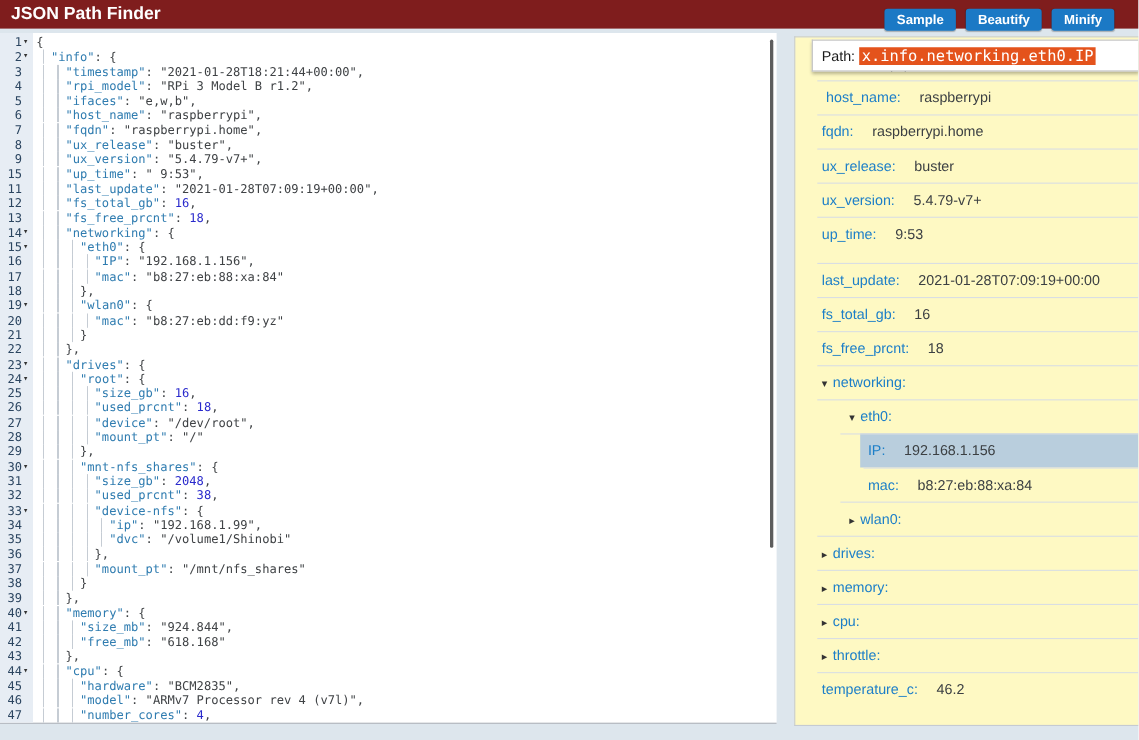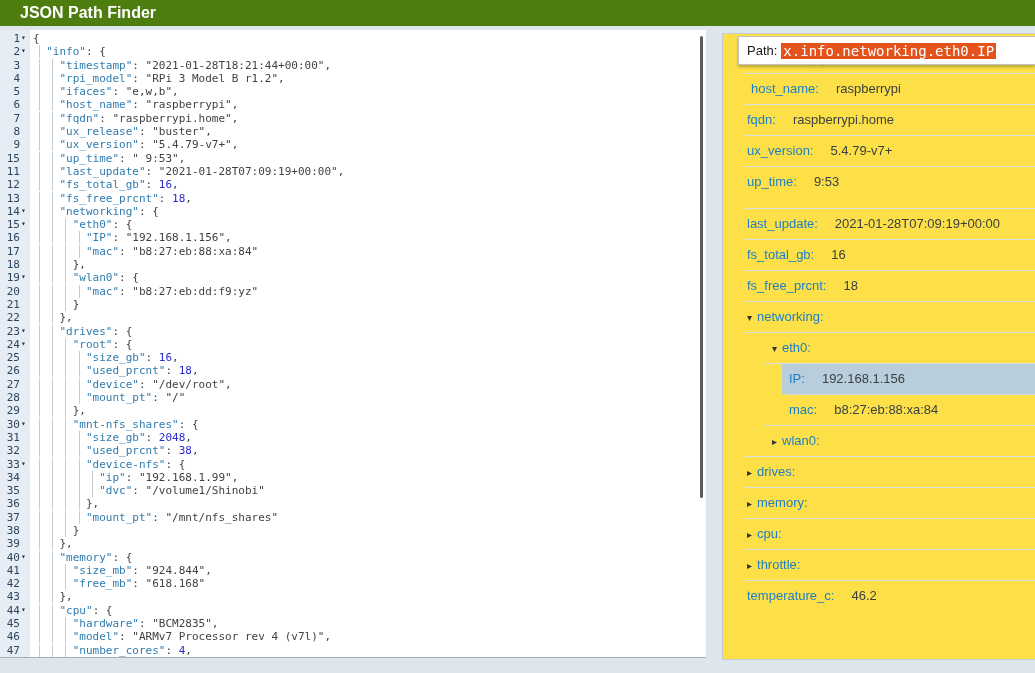--- a/index.html
+++ b/index.html
@@ -1,19 +1,19 @@
 <!DOCTYPE html>
 <html><head>
 <meta charset="utf-8">
 <style>
   html,body{margin:0;padding:0;}
   .page{position:relative;width:1035px;height:673px;background:#dde6ed;overflow:hidden;font-family:"Liberation Sans",sans-serif;}
   
-  .hdr{position:absolute;top:0;left:0;right:0;height:26px;background:#4d7c0f;color:#fff;
-       font-size:16px;font-weight:700;line-height:26px;padding-left:20px;box-sizing:border-box;}
+  .hdr{position:absolute;top:0;left:0;right:0;height:26px;background:#7f1d1d;color:#fff;
+       font-size:16px;font-weight:700;line-height:26px;padding-left:10px;box-sizing:border-box;}
   
   .editor-panel{position:absolute;left:0;top:30px;width:706px;height:628px;background:#fff;
        border-bottom:1px solid #a9afb6;box-sizing:border-box;display:flex;overflow:hidden;}
   .gutter{width:30px;background:#e7edf4;padding-top:2px;box-sizing:border-box;flex:none;}
   .gl{height:13.3px;line-height:13.3px;position:relative;font-family:"DejaVu Sans Mono",monospace;
       font-size:11px;color:#2b4560;}
   .num{display:inline-block;width:20px;text-align:right;}
   .fold{position:absolute;left:21px;top:-1px;font-size:8px;color:#333;}
   .code{flex:1;padding:2px 0 0 3px;font-family:"DejaVu Sans Mono",monospace;font-size:11px;
         line-height:13.3px;color:#3f4245;white-space:pre;overflow:hidden;}
@@ -21,21 +21,21 @@
   .k{color:#2f7cb0;}
   .s{color:#3f4245;}
   .n{color:#2929cc;}
   .lead{background-image:repeating-linear-gradient(to right,transparent 0px,transparent 6px,
         rgba(150,162,176,.55) 6px,rgba(150,162,176,.55) 7px,transparent 7px,transparent 13.24px);}
   .btns{position:absolute;top:8px;right:22px;display:flex;gap:9px;z-index:3;}
   .btn{background:#1b79c5;color:#fff;border:0;border-radius:3px;font-family:"Liberation Sans",sans-serif;
        font-size:12px;font-weight:600;padding:3px 11px;height:20px;box-shadow:0 1px 1px rgba(0,0,0,.25);cursor:pointer;}
   .vscroll{position:absolute;top:6px;right:2px;width:3px;height:462px;background:#5d5d5d;border-radius:2px;z-index:3;}
   
-  .right-panel{position:absolute;left:722px;top:33px;right:0;height:627px;background:#fde047;
+  .right-panel{position:absolute;left:722px;top:33px;right:0;height:627px;background:#fef9c3;
        border:1px solid #c5cbd2;border-right:0;box-sizing:border-box;overflow:hidden;}
   .path-bar{position:absolute;left:15px;right:0;top:2px;height:29px;background:#fff;
        border:1px solid #c2c2c2;border-right:0;box-shadow:0 2px 3px rgba(0,0,0,.28);
        display:flex;align-items:center;z-index:2;box-sizing:border-box;}
   .plabel{font-size:13px;color:#1a1a1a;padding:0 4px 0 8px;}
   .pinput{flex:1;font-family:"DejaVu Sans Mono",monospace;font-size:14px;white-space:nowrap;overflow:hidden;}
   .psel{background:#e4531c;color:#fff;padding:2px 2px;}
   .tree{position:absolute;top:31px;left:0;right:0;bottom:0;overflow:hidden;font-size:13px;}
   .trow{position:relative;height:31px;line-height:31px;white-space:nowrap;box-sizing:border-box;}
   .sep{position:absolute;top:0;right:0;height:1px;background:#d9dee3;z-index:1;}
@@ -101,35 +101,41 @@
         <div class="gl"><span class="num">42</span></div>
         <div class="gl"><span class="num">43</span></div>
         <div class="gl"><span class="num">44</span><span class="fold" style="visibility:visible">▾</span></div>
         <div class="gl"><span class="num">45</span></div>
         <div class="gl"><span class="num">46</span></div>
         <div class="gl"><span class="num">47</span></div>
       </div>
     <div class="code" id="code"><div class="cl">{</div><div class="cl"><span class="lead">  </span><span class="k">"info"</span>: {</div><div class="cl"><span class="lead">    </span><span class="k">"timestamp"</span>: <span class="s">"2021-01-28T18:21:44+00:00"</span>,</div><div class="cl"><span class="lead">    </span><span class="k">"rpi_model"</span>: <span class="s">"RPi 3 Model B r1.2"</span>,</div><div class="cl"><span class="lead">    </span><span class="k">"ifaces"</span>: <span class="s">"e,w,b"</span>,</div><div class="cl"><span class="lead">    </span><span class="k">"host_name"</span>: <span class="s">"raspberrypi"</span>,</div><div class="cl"><span class="lead">    </span><span class="k">"fqdn"</span>: <span class="s">"raspberrypi.home"</span>,</div><div class="cl"><span class="lead">    </span><span class="k">"ux_release"</span>: <span class="s">"buster"</span>,</div><div class="cl"><span class="lead">    </span><span class="k">"ux_version"</span>: <span class="s">"5.4.79-v7+"</span>,</div><div class="cl"><span class="lead">    </span><span class="k">"up_time"</span>: <span class="s">" 9:53"</span>,</div><div class="cl"><span class="lead">    </span><span class="k">"last_update"</span>: <span class="s">"2021-01-28T07:09:19+00:00"</span>,</div><div class="cl"><span class="lead">    </span><span class="k">"fs_total_gb"</span>: <span class="n">16</span>,</div><div class="cl"><span class="lead">    </span><span class="k">"fs_free_prcnt"</span>: <span class="n">18</span>,</div><div class="cl"><span class="lead">    </span><span class="k">"networking"</span>: {</div><div class="cl"><span class="lead">      </span><span class="k">"eth0"</span>: {</div><div class="cl"><span class="lead">        </span><span class="k">"IP"</span>: <span class="s">"192.168.1.156"</span>,</div><div class="cl"><span class="lead">        </span><span class="k">"mac"</span>: <span class="s">"b8:27:eb:88:xa:84"</span></div><div class="cl"><span class="lead">      </span>},</div><div class="cl"><span class="lead">      </span><span class="k">"wlan0"</span>: {</div><div class="cl"><span class="lead">        </span><span class="k">"mac"</span>: <span class="s">"b8:27:eb:dd:f9:yz"</span></div><div class="cl"><span class="lead">      </span>}</div><div class="cl"><span class="lead">    </span>},</div><div class="cl"><span class="lead">    </span><span class="k">"drives"</span>: {</div><div class="cl"><span class="lead">      </span><span class="k">"root"</span>: {</div><div class="cl"><span class="lead">        </span><span class="k">"size_gb"</span>: <span class="n">16</span>,</div><div class="cl"><span class="lead">        </span><span class="k">"used_prcnt"</span>: <span class="n">18</span>,</div><div class="cl"><span class="lead">        </span><span class="k">"device"</span>: <span class="s">"/dev/root"</span>,</div><div class="cl"><span class="lead">        </span><span class="k">"mount_pt"</span>: <span class="s">"/"</span></div><div class="cl"><span class="lead">      </span>},</div><div class="cl"><span class="lead">      </span><span class="k">"mnt-nfs_shares"</span>: {</div><div class="cl"><span class="lead">        </span><span class="k">"size_gb"</span>: <span class="n">2048</span>,</div><div class="cl"><span class="lead">        </span><span class="k">"used_prcnt"</span>: <span class="n">38</span>,</div><div class="cl"><span class="lead">        </span><span class="k">"device-nfs"</span>: {</div><div class="cl"><span class="lead">          </span><span class="k">"ip"</span>: <span class="s">"192.168.1.99"</span>,</div><div class="cl"><span class="lead">          </span><span class="k">"dvc"</span>: <span class="s">"/volume1/Shinobi"</span></div><div class="cl"><span class="lead">        </span>},</div><div class="cl"><span class="lead">        </span><span class="k">"mount_pt"</span>: <span class="s">"/mnt/nfs_shares"</span></div><div class="cl"><span class="lead">      </span>}</div><div class="cl"><span class="lead">    </span>},</div><div class="cl"><span class="lead">    </span><span class="k">"memory"</span>: {</div><div class="cl"><span class="lead">      </span><span class="k">"size_mb"</span>: <span class="s">"924.844"</span>,</div><div class="cl"><span class="lead">      </span><span class="k">"free_mb"</span>: <span class="s">"618.168"</span></div><div class="cl"><span class="lead">    </span>},</div><div class="cl"><span class="lead">    </span><span class="k">"cpu"</span>: {</div><div class="cl"><span class="lead">      </span><span class="k">"hardware"</span>: <span class="s">"BCM2835"</span>,</div><div class="cl"><span class="lead">      </span><span class="k">"model"</span>: <span class="s">"ARMv7 Processor rev 4 (v7l)"</span>,</div><div class="cl"><span class="lead">      </span><span class="k">"number_cores"</span>: <span class="n">4</span>,</div></div>
   </div>
 
+  <div class="btns">
+    <button class="btn">Sample</button>
+    <button class="btn">Beautify</button>
+    <button class="btn">Minify</button>
+  </div>
   <div class="vscroll" style="left:700px;top:36px;position:absolute;"></div>
 
   <div class="right-panel">
     <div class="path-bar">
       <span class="plabel">Path:</span>
       <div class="pinput">
         <span class="psel">x.info.networking.eth0.IP</span>
       </div>
     </div>
     <div class="tree" id="tree">
         <div class="cliprow">
           <div class="trow" style="padding-left: 24px;"><span class="tkey">ifaces:</span><span class="tval">e,w,b</span></div>
         </div>
         <div class="trow" style="padding-left: 28px;"><span class="sep" style="left:20px"></span><span class="tkey">host_name:</span><span class="tval">raspberrypi</span></div>
         <div class="trow" style="padding-left: 24px;"><span class="sep" style="left:20px"></span><span class="tkey">fqdn:</span><span class="tval">raspberrypi.home</span></div>
+        <div class="trow" style="padding-left: 24px;"><span class="sep" style="left:20px"></span><span class="tkey">ux_release:</span><span class="tval">buster</span></div>
         <div class="trow" style="padding-left: 24px;"><span class="sep" style="left:20px"></span><span class="tkey">ux_version:</span><span class="tval">5.4.79-v7+</span></div>
         <div class="trow" style="padding-left: 24px;"><span class="sep" style="left:20px"></span><span class="tkey">up_time:</span><span class="tval">9:53</span></div>
         <div class="trow" style="padding-left: 24px; margin-top: 11px;"><span class="sep" style="left:20px"></span><span class="tkey">last_update:</span><span class="tval">2021-01-28T07:09:19+00:00</span></div>
         <div class="trow" style="padding-left: 24px;"><span class="sep" style="left:20px"></span><span class="tkey">fs_total_gb:</span><span class="tval">16</span></div>
         <div class="trow" style="padding-left: 24px;"><span class="sep" style="left:20px"></span><span class="tkey">fs_free_prcnt:</span><span class="tval">18</span></div>
         <div class="trow" style="padding-left: 24px;"><span class="sep" style="left:20px"></span><span class="arr">▾</span><span class="tkey">networking:</span></div>
         <div class="trow" style="padding-left: 49px;"><span class="sep" style="left:20px"></span><span class="arr">▾</span><span class="tkey">eth0:</span></div>
         <div class="trow" style="padding-left: 66px;"><span class="sep" style="left:41px"></span><span class="hlbg" style="left:59px"></span><span class="tkey">IP:</span><span class="tval">192.168.1.156</span></div>
         <div class="trow" style="padding-left: 66px;"><span class="sep" style="left:62px"></span><span class="tkey">mac:</span><span class="tval">b8:27:eb:88:xa:84</span></div>
         <div class="trow" style="padding-left: 49px;"><span class="sep" style="left:41px"></span><span class="arr">▸</span><span class="tkey">wlan0:</span></div>

